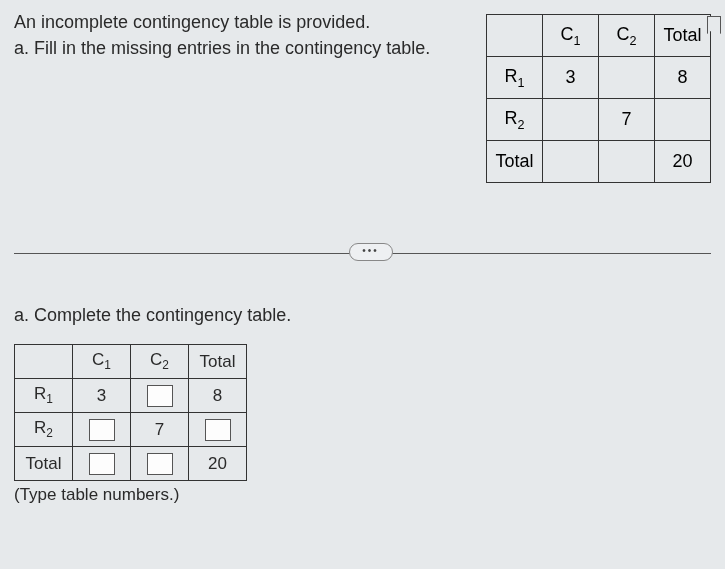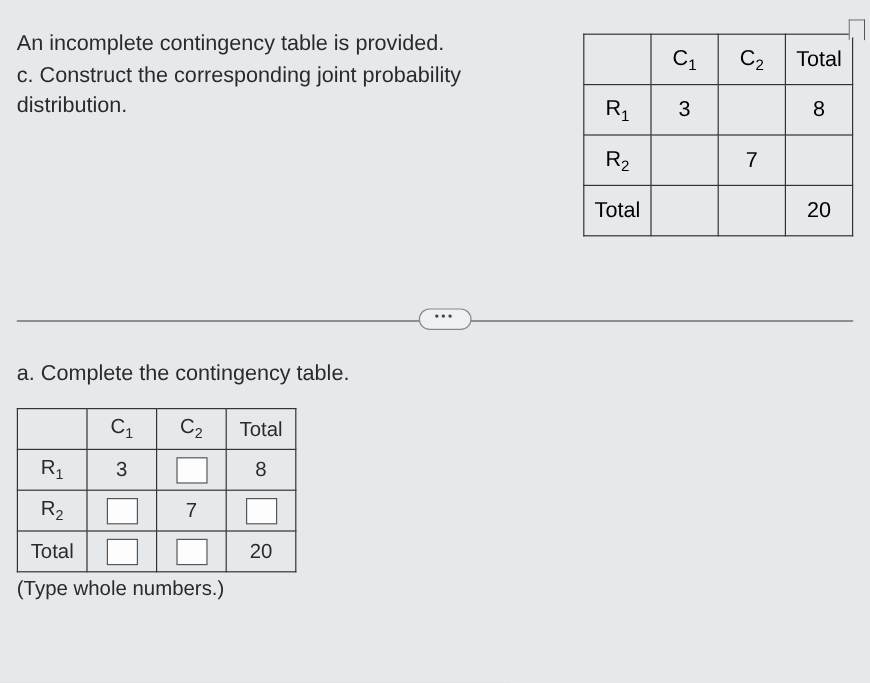--- a/index.html
+++ b/index.html
@@ -8,21 +8,21 @@
     padding: 0;
     font-family: Arial, Helvetica, sans-serif;
     background: #d8dde0;
     width: 725px;
     height: 569px;
     overflow: hidden;
     position: relative;
   }
   .page {
     background: #e6e9eb;
-    padding: 24px 14px;
+    padding: 10px 14px;
     height: 569px;
     position: relative;
   }
   .top-section {
     display: flex;
     gap: 20px;
   }
   .instructions {
     flex: 1;
     font-size: 18px;
@@ -70,21 +70,21 @@
     width: 44px;
     height: 18px;
     font-size: 10px;
     letter-spacing: 2px;
     text-align: center;
     line-height: 14px;
     color: #444;
     cursor: pointer;
   }
   .part-a {
-    margin-top: 24px;
+    margin-top: 42px;
     font-size: 18px;
     color: #2a2a2a;
   }
   .answer-table {
     border-collapse: collapse;
     margin-top: 10px;
   }
   .answer-table td, .answer-table th {
     border: 1px solid #333;
     width: 58px;
@@ -121,21 +121,21 @@
     cursor: pointer;
   }
 </style>
 </head>
 <body>
 
 <div class="page">
   <div class="top-section">
     <div class="instructions">
       <p>An incomplete contingency table is provided.</p>
-      <p>c. Construct the corresponding joint probability distribution.</p>
+      <p>a. Fill in the missing entries in the contingency table.</p>
     </div>
 
     <div>
       <table class="given-table">
         <tbody>
             <tr>
           <td class="hdr"></td>
           <td class="hdr"><span class="sub"><span>C</span><sub>1</sub></span></td>
           <td class="hdr"><span class="sub"><span>C</span><sub>2</sub></span></td>
           <td class="hdr">Total</td>
@@ -192,15 +192,15 @@
         <td><input class="input-box" type="text" style=""></td>
       </tr>
       <tr>
         <td>Total</td>
         <td><input class="input-box" type="text" style=""></td>
         <td><input class="input-box" type="text" style=""></td>
         <td>20</td>
       </tr>
     </tbody>
       </table>
-    <p class="hint">(Type whole numbers.)</p>
+    <p class="hint">(Type table numbers.)</p>
   </div>
 </div>
 
 </body></html>

